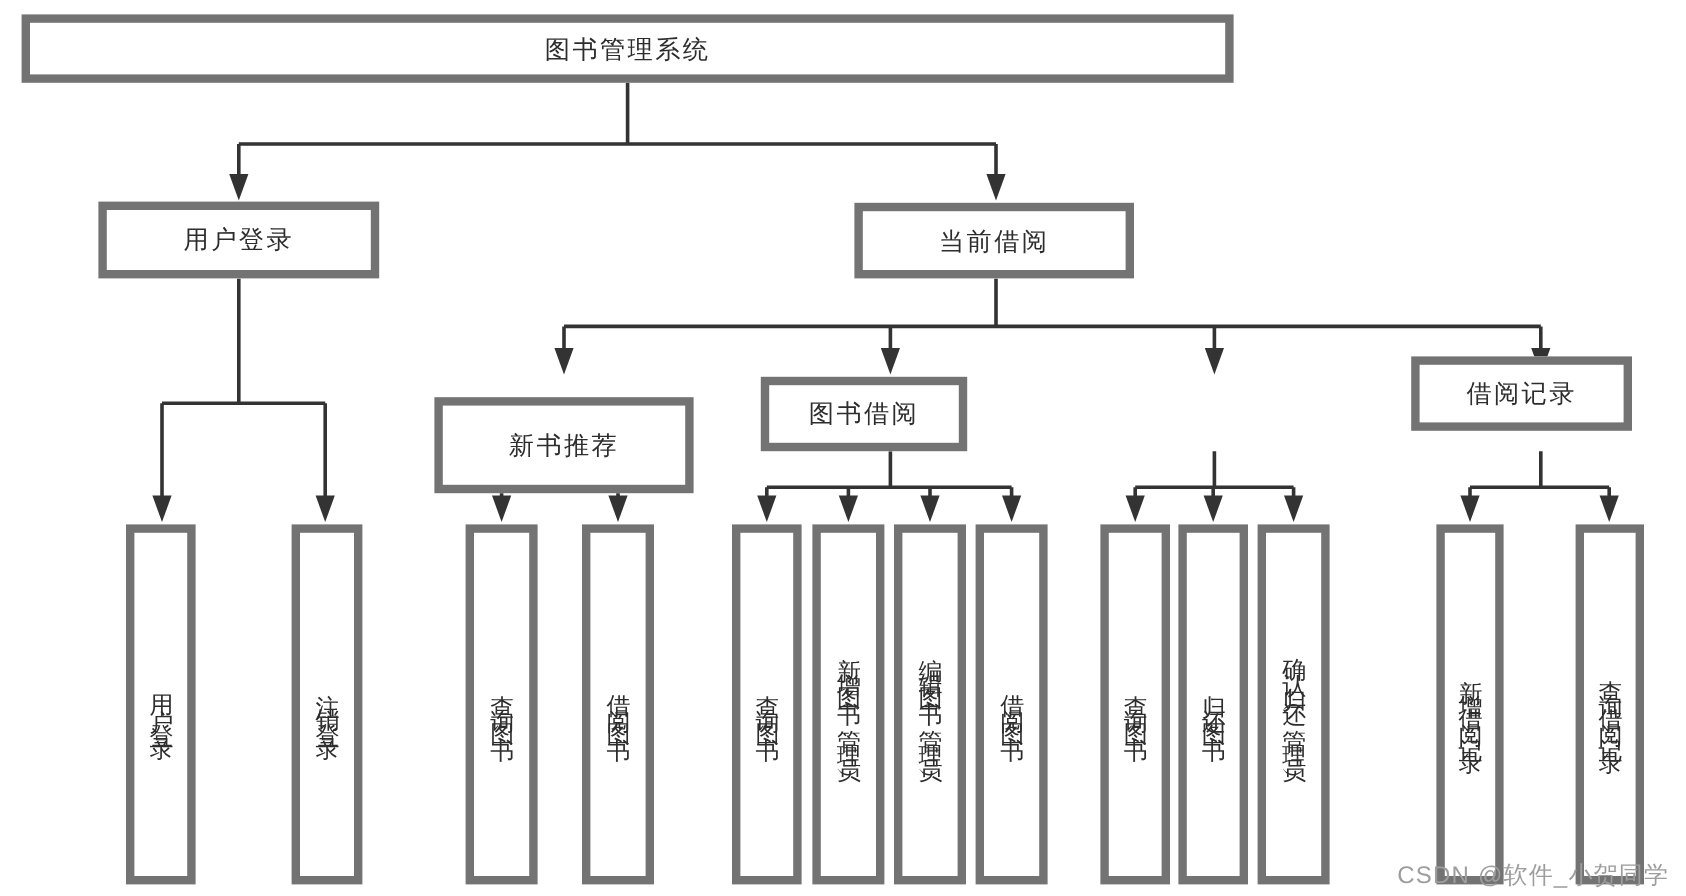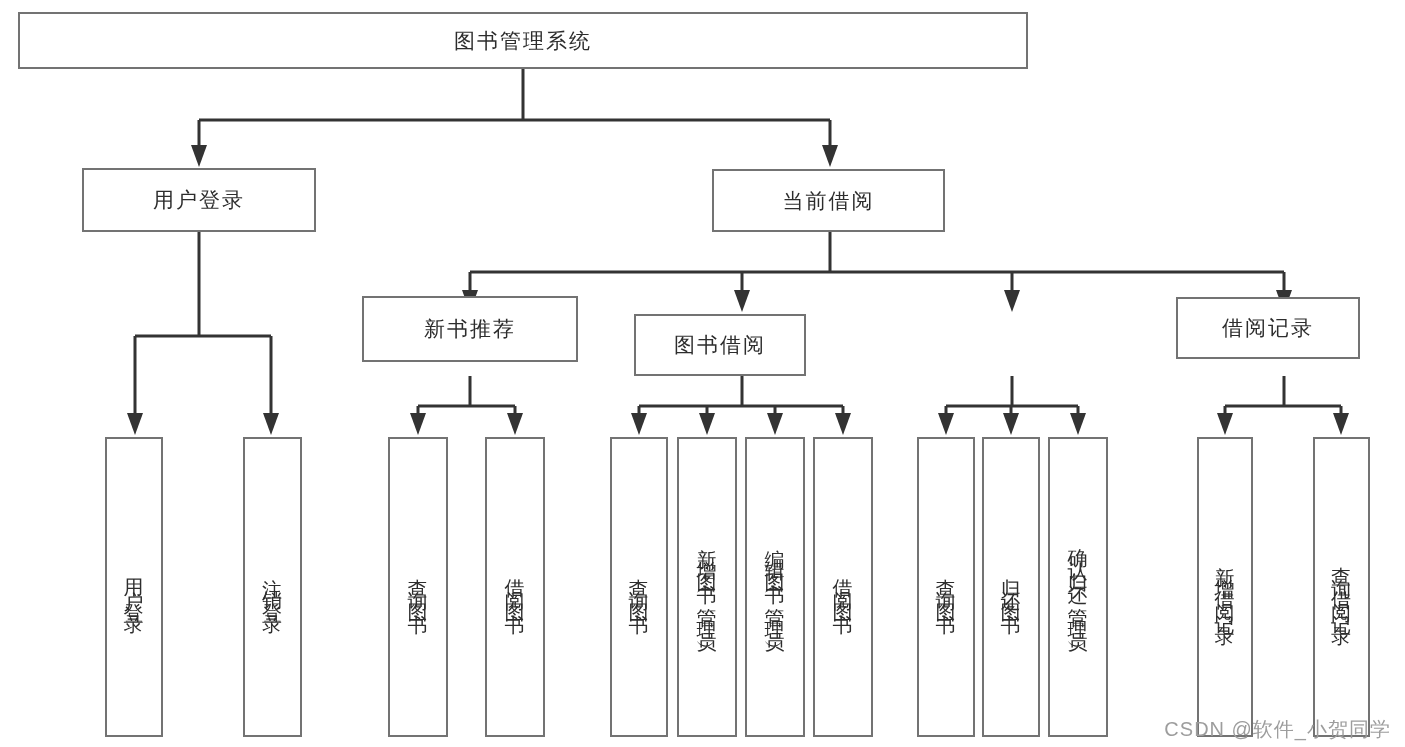--- a/index.html
+++ b/index.html
@@ -11,21 +11,21 @@
     overflow:hidden;
   }
   #connectors{
     position:absolute;left:0;top:0;width:1405px;height:747px;
     pointer-events:none;
   }
   .node{
     position:absolute;
     box-sizing:border-box;
     background:#ffffff;
-    border:2px solid #737373;
+    border:7px solid #737373;
     display:flex;align-items:center;justify-content:center;
   }
   .node.h .lbl{
     font-size:21px;color:#2d2d2d;letter-spacing:2px;white-space:nowrap;
   }
   .node.v .vlbl{
     writing-mode:vertical-rl;
     text-orientation:mixed;
     font-size:20px;color:#2d2d2d;
     letter-spacing:12px;
@@ -91,21 +91,21 @@
     <span class="lbl">图书管理系统</span>
   </div>
 
   <div class="node h" style="left:82px;top:168px;width:234px;height:64px">
     <span class="lbl">用户登录</span>
   </div>
   <div class="node h" style="left:712px;top:169px;width:233px;height:63px">
     <span class="lbl">当前借阅</span>
   </div>
 
-  <div class="node h" style="left:362px;top:296px;width:216px;height:66px">
+  <div class="node h" style="left:362px;top:331px;width:216px;height:80px">
     <span class="lbl">新书推荐</span>
   </div>
   <div class="node h" style="left:634px;top:314px;width:172px;height:62px">
     <span class="lbl">图书借阅</span>
   </div>
   <div class="node h" style="left:1176px;top:297px;width:184px;height:62px">
     <span class="lbl">借阅记录</span>
   </div>
 
   <div class="node v" style="left:105px;top:437px;width:58px;height:300px">

